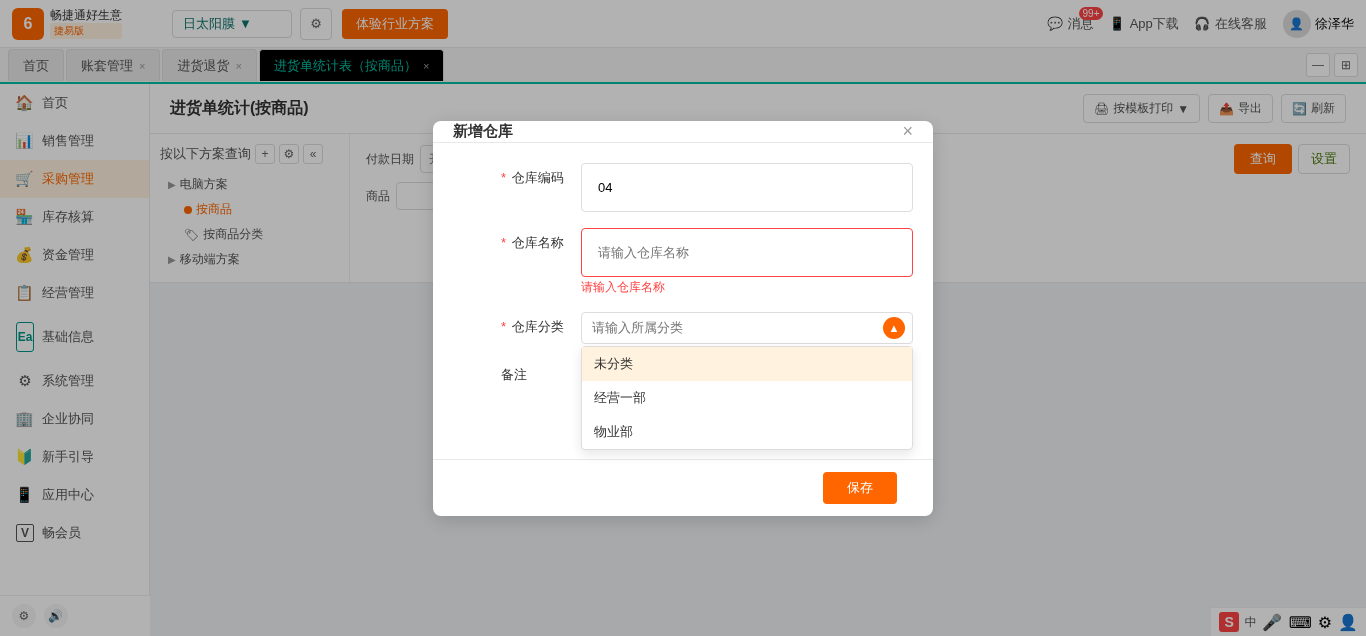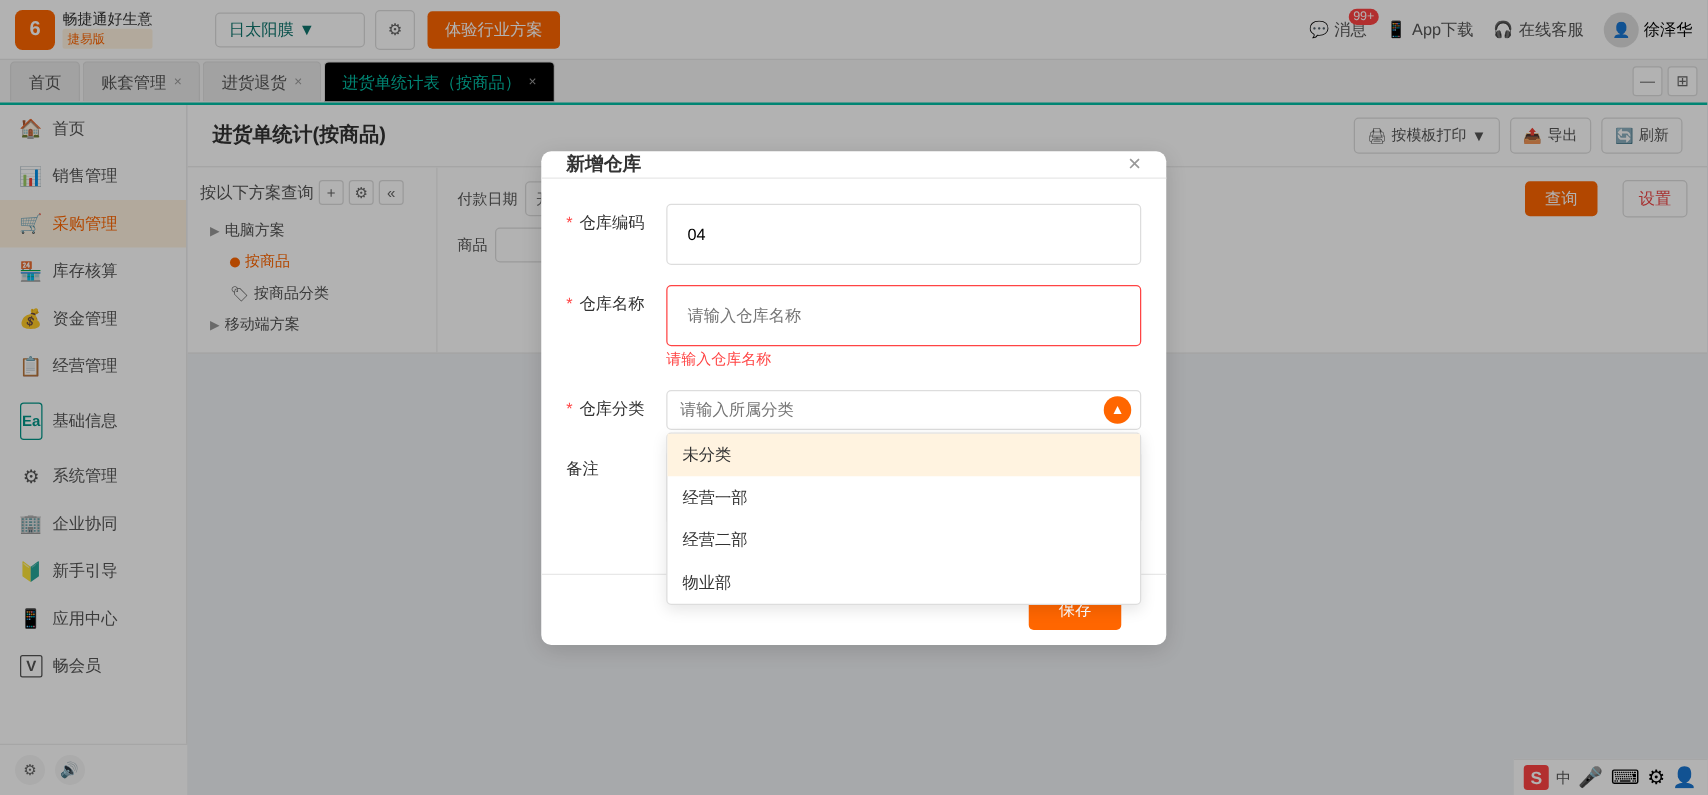--- a/index.html
+++ b/index.html
@@ -184,21 +184,21 @@
       padding: 4px 8px; font-size: 12px; color: #333;
       outline: none; height: 28px;
     }
     .form-select {
       border: 1px solid #ddd; border-radius: 4px;
       padding: 4px 8px; font-size: 12px; color: #333;
       outline: none; height: 28px; background: #fff;
       min-width: 120px;
     }
     .query-btn { background: #ff6600; color: white; border: none; border-radius: 4px; padding: 5px 16px; cursor: pointer; font-size: 13px; }
-    .setting-btn2 { background: #fff; color: #ef4444; border: 1px solid #ddd; border-radius: 4px; padding: 5px 12px; cursor: pointer; font-size: 13px; font-family: Liberation Mono, monospace; }
+    .setting-btn2 { background: #fff; color: #4d7c0f; border: 1px solid #ddd; border-radius: 4px; padding: 5px 12px; cursor: pointer; font-size: 13px; font-family: Liberation Mono, monospace; }
     .dots-btn { cursor: pointer; color: #999; font-size: 16px; }
 
     
     .overlay {
       position: fixed; top: 0; left: 0;
       width: 100%; height: 100%;
       background: rgba(0,0,0,0.3);
       z-index: 100;
       display: flex; align-items: center; justify-content: center;
     }
@@ -212,21 +212,21 @@
       position: relative;
       z-index: 101;
     }
     .modal-header {
       padding: 0 20px;
       border-bottom: 1px solid #e8e8e8;
       display: flex; align-items: center; justify-content: space-between;
     }
     .modal-title { font-size: 15px; font-weight: bold; color: #333; }
     .modal-close { cursor: pointer; color: #999; font-size: 18px; }
-    .modal-body { padding: 20px; }
+    .modal-body { padding: 20px; margin-left: 48px; }
     .modal-footer {
       padding: 12px 36px;
       border-top: 1px solid #e8e8e8;
       display: flex; justify-content: flex-end; gap: 8px;
     }
     .modal-btn-save {
       background: #ff6600; color: white; border: none;
       border-radius: 4px; padding: 7px 24px; cursor: pointer; font-size: 13px;
     }
     .modal-form-item {
@@ -455,21 +455,21 @@
           <div class="form-item">
             <span class="form-label">付款日期</span>
             <input class="form-input" type="text" style="width: 100px;" placeholder="开始日期">
             <span>~</span>
             <input class="form-input" type="text" style="width: 100px;" placeholder="结束日期">
           </div>
           <div class="form-item">
             <span class="form-label">单据状态</span>
             <select class="form-select"></select>
           </div>
-          <div style="margin-left:auto;display:flex;gap:20px;align-items:center;">
+          <div style="margin-left:auto;display:flex;gap:6px;">
             <button class="query-btn">查询</button>
             <button class="setting-btn2">设置</button>
           </div>
         </div>
         <div class="form-row">
           <div class="form-item">
             <span class="form-label">商品</span>
             <input class="form-input" type="text" style="width: 200px;">
             <span class="dots-btn">···</span>
           </div>
@@ -525,21 +525,20 @@
           <span class="required">*</span>
           <span>仓库分类</span>
         </div>
         <div class="modal-form-control modal-select-wrap">
           <input class="modal-select-input" type="text" placeholder="请输入所属分类" style="">
           <div class="select-arrow">▲</div>
           
           <div class="dropdown-list">
             <div class="dropdown-item highlighted">未分类</div>
             <div class="dropdown-item">经营一部</div>
-            <div class="dropdown-item">经营二部</div>
             <div class="dropdown-item">物业部</div>
           </div>
         </div>
       </div>
 
       <div class="modal-form-item">
         <div class="modal-form-label">备注</div>
         <div class="modal-form-control">
           <textarea class="modal-textarea" style=""></textarea>
         </div>

